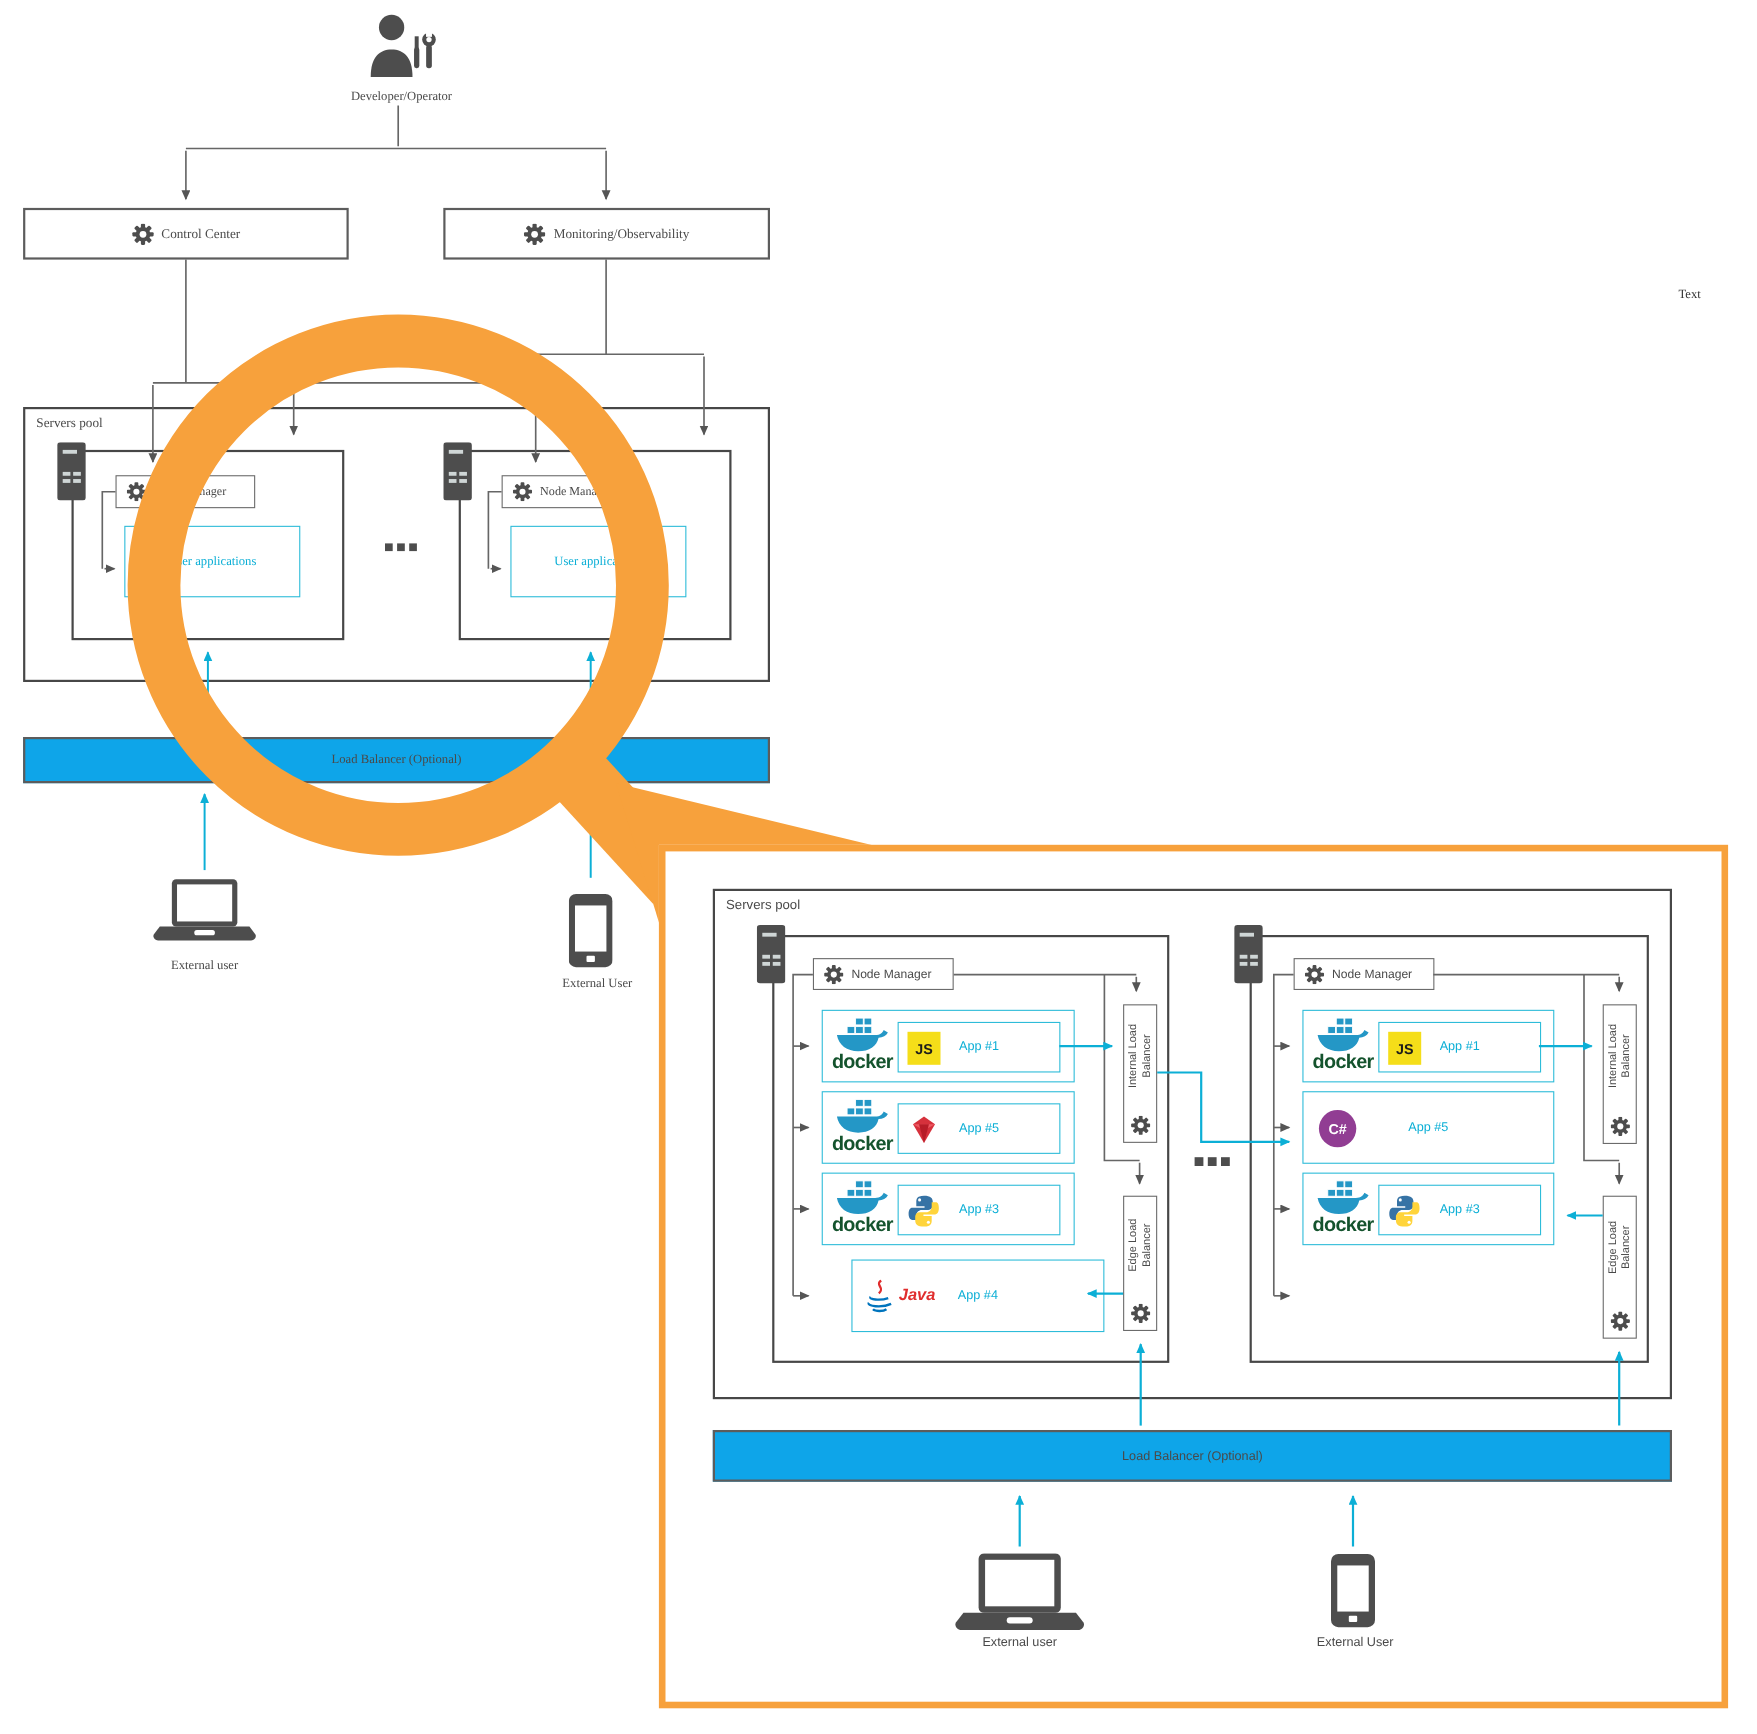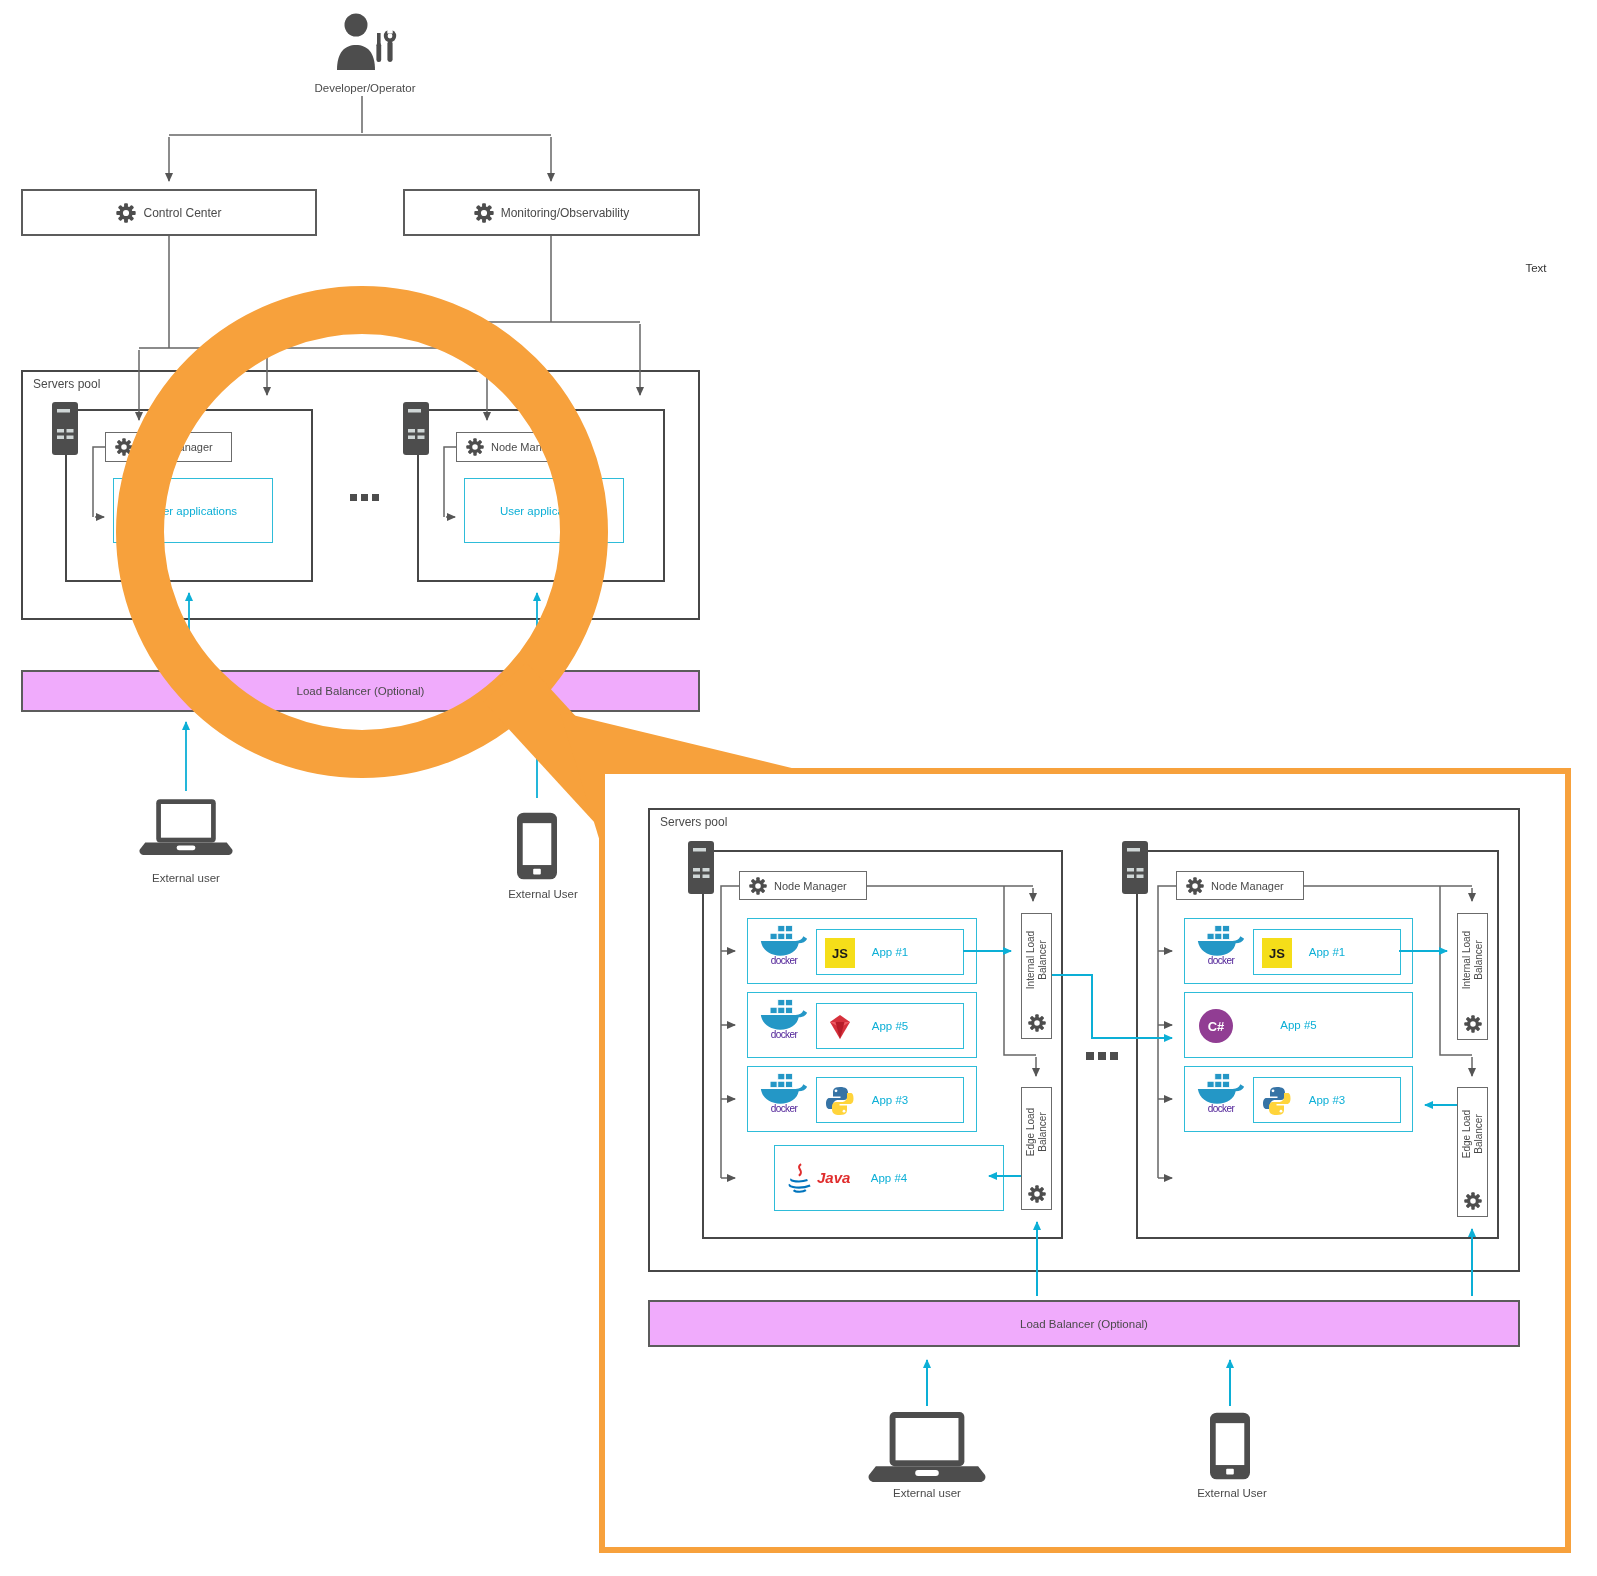--- a/index.html
+++ b/index.html
@@ -6,40 +6,40 @@
   #canvas{position:relative;width:1597px;height:1576px;overflow:hidden;
           font-family:"Liberation Sans",sans-serif;background:#fff;}
   .abs{position:absolute;box-sizing:border-box;}
   .lbl{color:#4a4a4a;font-size:11.5px;}
   .center{text-align:center;}
   
   .obox{border:2px solid #5c5c5c;background:#fff;}
   .nodebox{border:2.5px solid #474747;background:#fff;}
   .nmbox{border:1.5px solid #6b6b6b;background:#fff;display:flex;align-items:center;gap:7px;padding-left:9px;}
   .cybox{border:1.5px solid #2ebcd9;background:#fff;}
-  .lbbox{border:2px solid #5c5c5c;background:#f0abfc;display:flex;align-items:center;justify-content:center;}
+  .lbbox{border:2px solid #5c5c5c;background:#0ea5e9;display:flex;align-items:center;justify-content:center;}
   .vlbbox{border:1.5px solid #6b6b6b;background:#fff;}
   .vtext{position:absolute;width:110px;left:50%;margin-left:-55px;transform:rotate(-90deg);
          font-size:10px;line-height:1.2;color:#4a4a4a;text-align:center;white-space:pre-line;}
   .applbl{position:absolute;left:0;right:0;top:50%;transform:translateY(-50%);
           text-align:center;color:#0cafd6;font-size:11.5px;}
   .dots{display:flex;gap:4px;}
   .dots i{display:block;background:#4d4d4d;}
   .dots.m i{width:7px;height:7px;}
   .dots.d i{width:8px;height:8px;}
   .docker-badge{position:absolute;left:6px;top:5px;width:60px;text-align:center;}
-  .docker-word{display:block;font-size:10px;font-weight:normal;color:#4c1d95;letter-spacing:-0.6px;margin-top:-3px;}
+  .docker-word{display:block;font-size:18px;font-weight:bold;color:#14532d;letter-spacing:-0.6px;margin-top:-3px;}
   .jslogo{position:absolute;background:#f5de19;display:flex;align-items:center;justify-content:center;
           font-weight:bold;color:#1b1b1b;font-size:13px;}
   .cslogo{position:absolute;background:#913d93;border-radius:50%;display:flex;align-items:center;justify-content:center;
           font-weight:bold;color:#fff;font-size:13px;}
   .javaword{font-style:italic;font-weight:bold;color:#e02d2d;font-size:15px;}
   svg{display:block;}
   .layer{position:absolute;left:0;top:0;pointer-events:none;}
-  .z2{z-index:2;}.z4{z-index:4;}.z10{z-index:10;}.z15{z-index:15;}.z16{z-index:16;}.z18{z-index:18;}
+  .z2{z-index:2;font-family:Liberation Serif, serif;}.z4{z-index:4;}.z10{z-index:10;}.z15{z-index:15;}.z16{z-index:16;}.z18{z-index:18;}
   .detail-bg{border:6px solid #f7a13c;background:#fff;}
 </style>
 </head>
 <body>
 
 <div id="canvas">
 
 <svg width="0" height="0" style="position:absolute">
   <defs>
     <symbol id="gear" viewBox="-12 -12 24 24">

